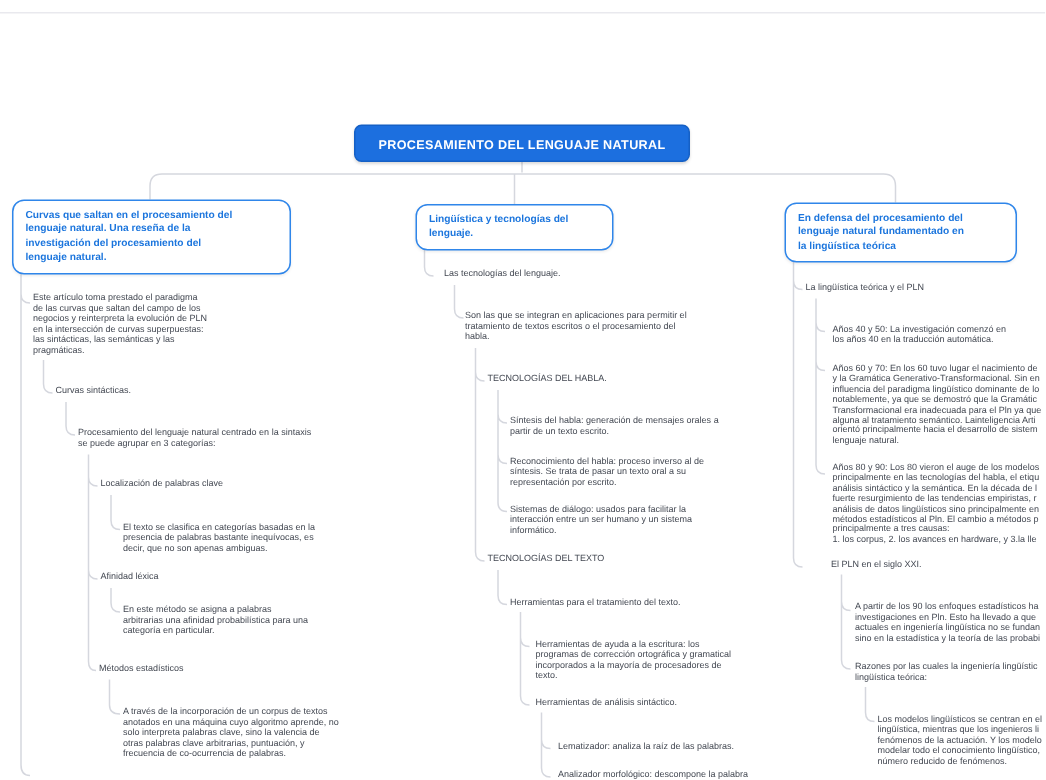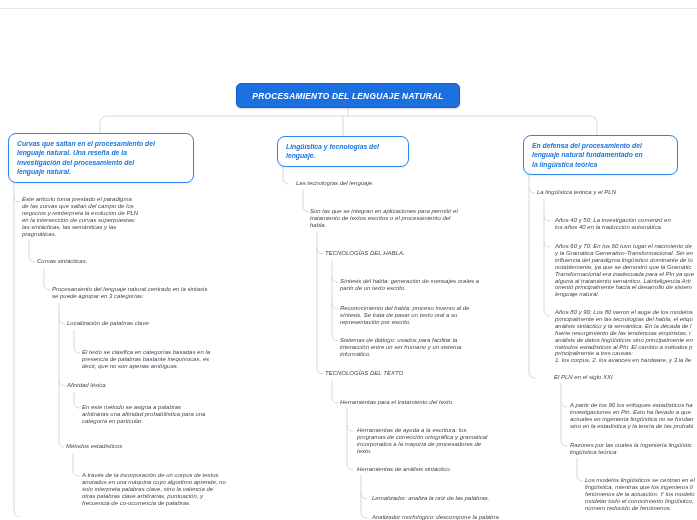--- a/index.html
+++ b/index.html
@@ -2,21 +2,20 @@
 <html><head>
 <meta charset="utf-8">
 <style>
   html,body{margin:0;padding:0;background:#ffffff;}
   #canvas{
     position:relative;
     width:697px;height:520px;
     overflow:hidden;
     background:#ffffff;
     font-family:"Liberation Sans", sans-serif;
-    font-style:italic;
   }
   #wires{position:absolute;left:0;top:0;}
   .wire{stroke:#d5d7de;stroke-width:1;fill:none;}
   .hairline{stroke:#e9e9ee;stroke-width:1;}
   .root{
     position:absolute;left:236px;top:83px;width:224px;height:25px;
     background:#1c6fdf;border:1px solid #1560c6;border-radius:5px;
     color:#ffffff;font-weight:bold;font-size:8.4px;letter-spacing:.25px;
     text-align:center;line-height:24px;box-sizing:border-box;
     box-shadow:0 1px 2px rgba(0,0,0,.15);

